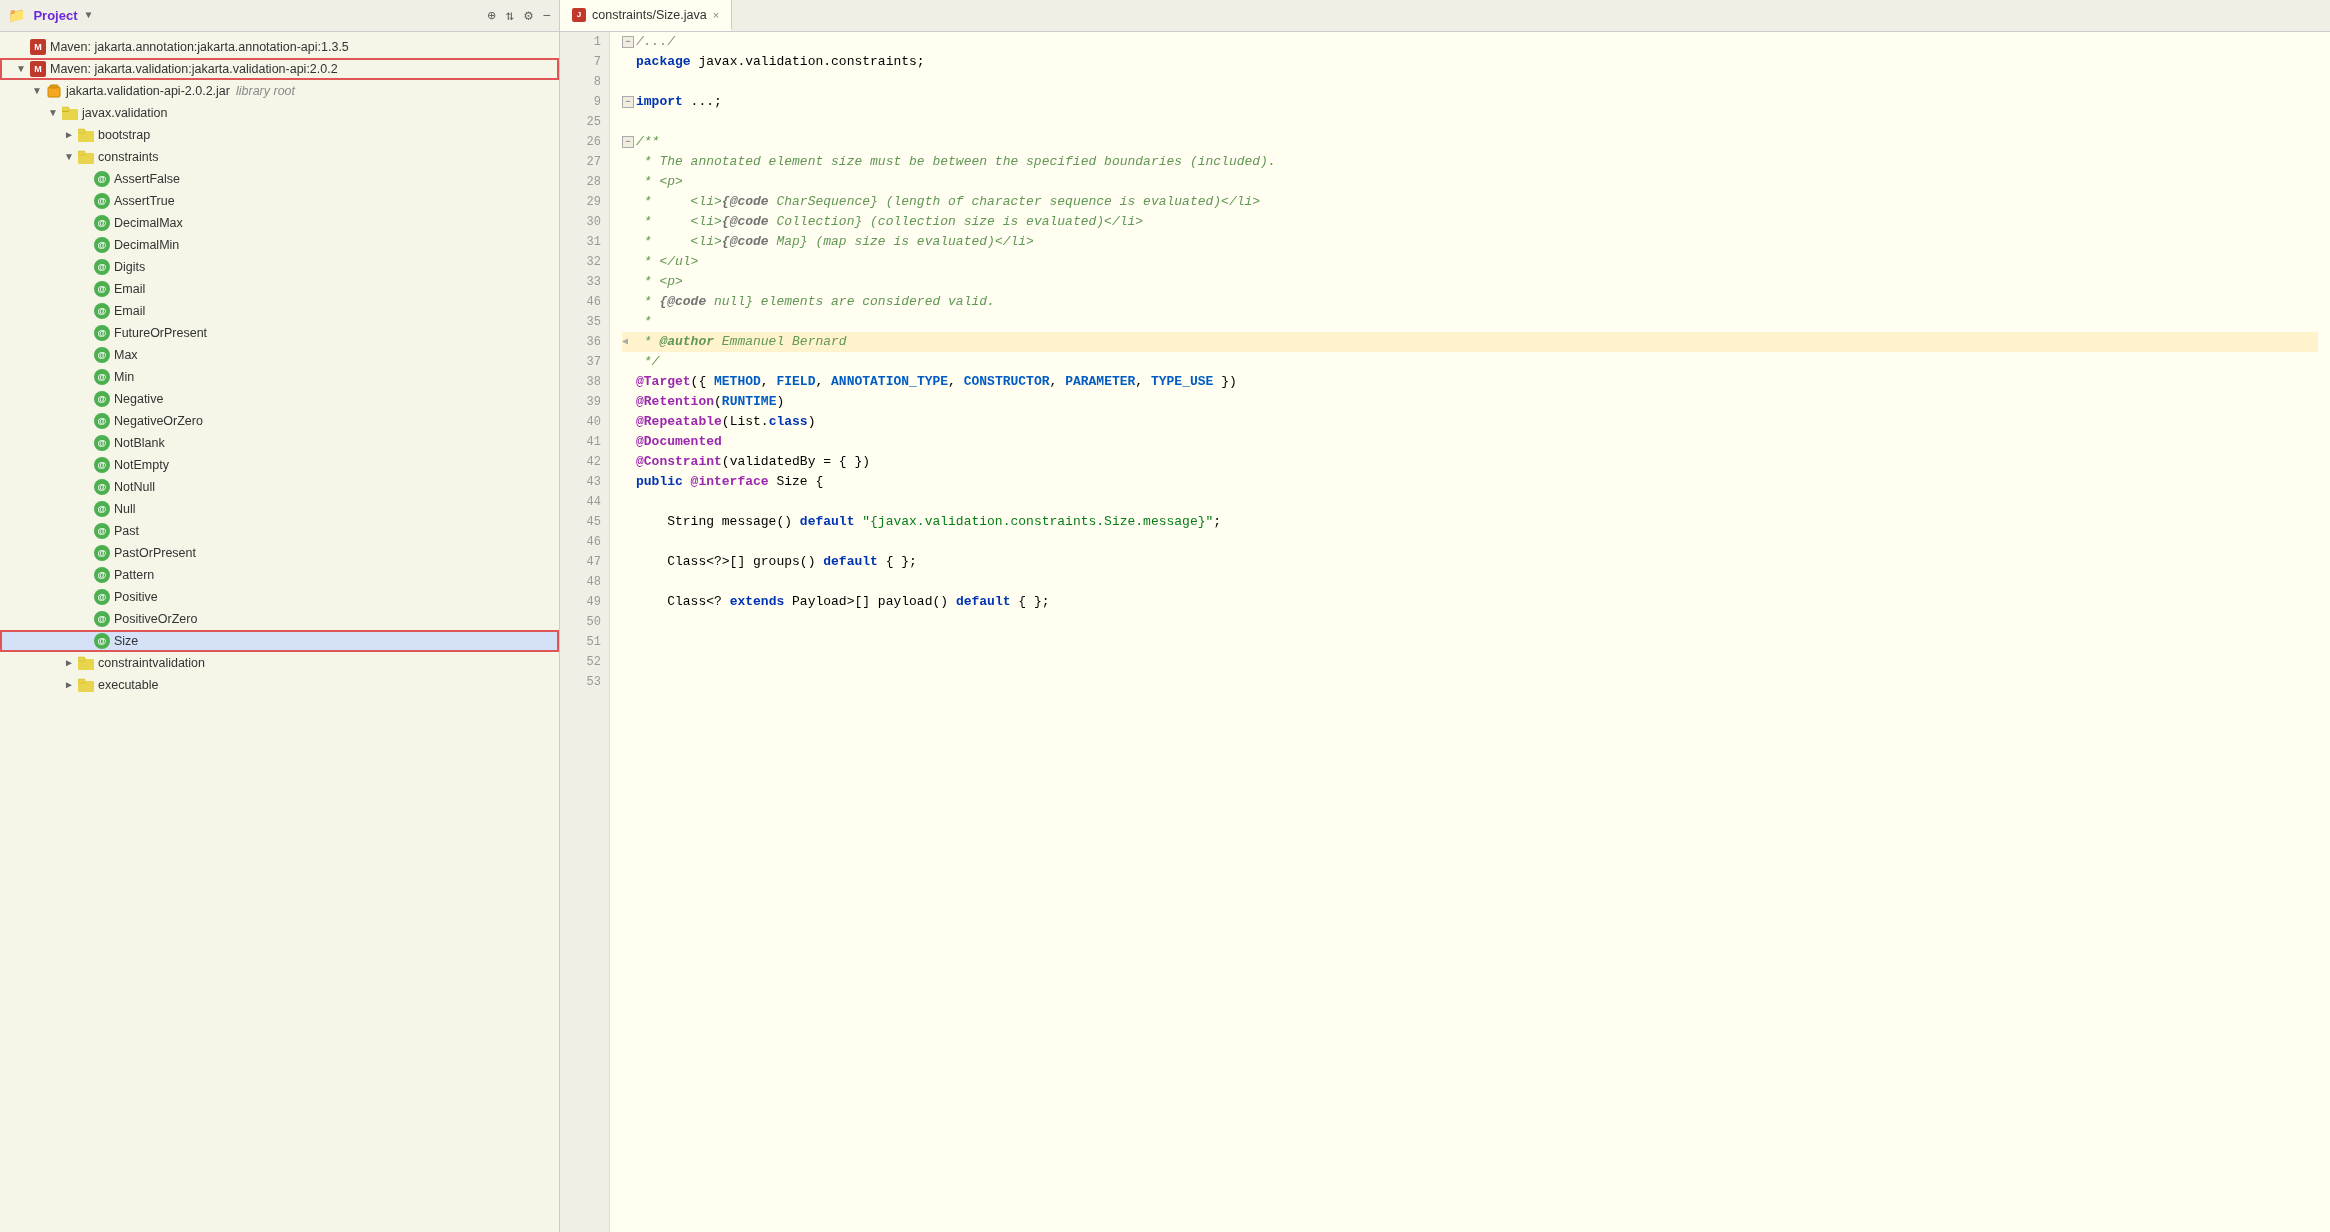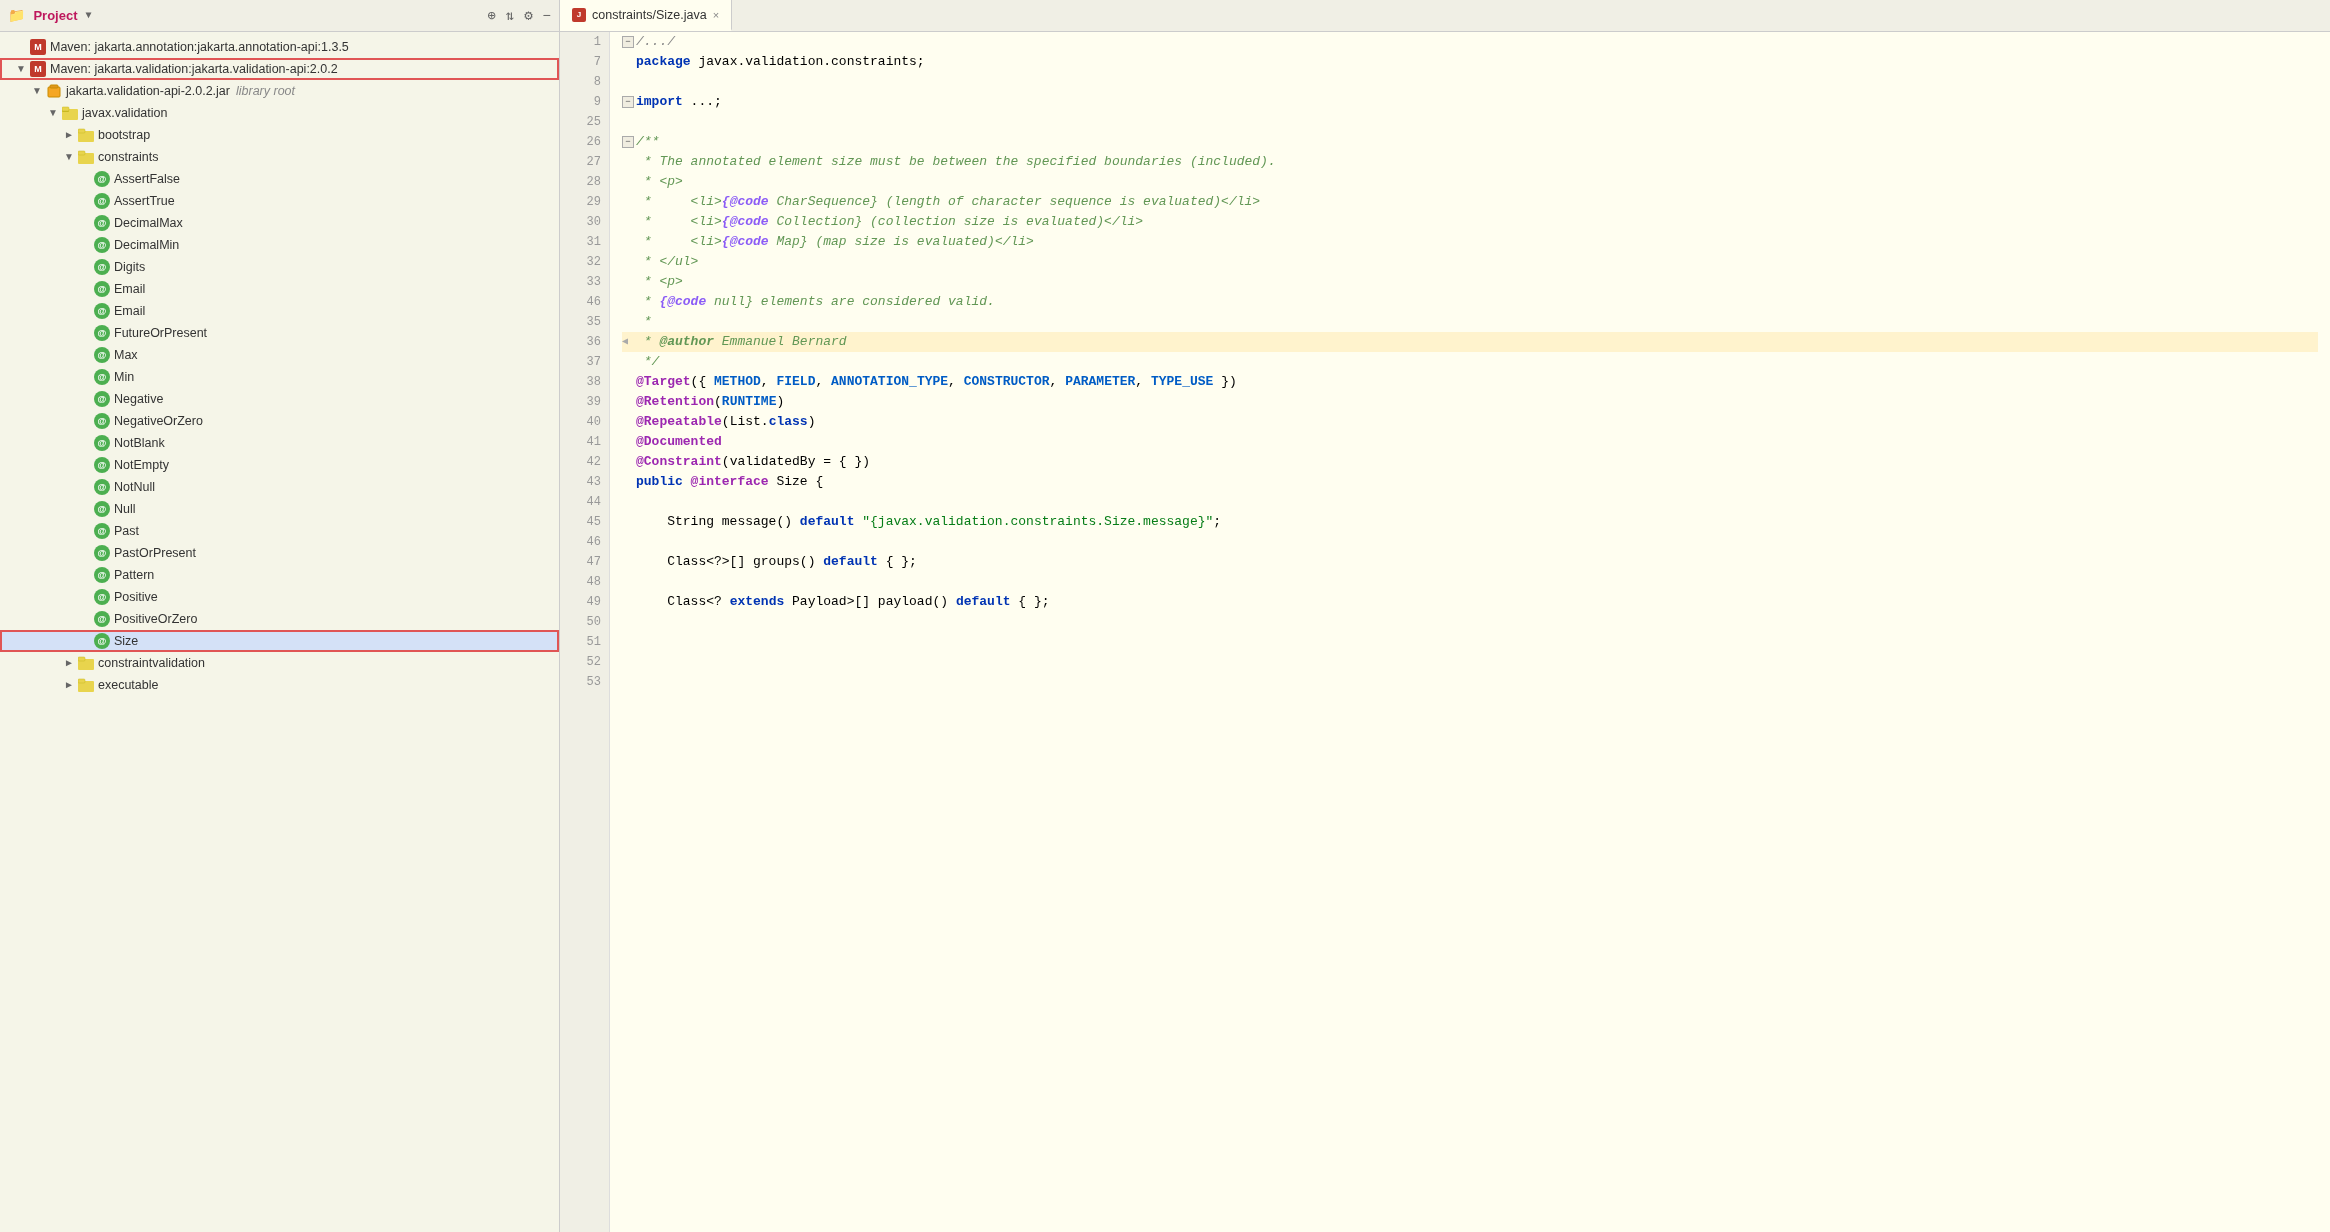--- a/index.html
+++ b/index.html
@@ -30,21 +30,21 @@
       background: #f0efe5;
       border-bottom: 1px solid #ccc;
       gap: 8px;
       height: 32px;
     }
 
     .panel-title {
       font-family: 'Segoe UI', Arial, sans-serif;
       font-size: 13px;
       font-weight: 600;
-      color: #be185d;
+      color: #6d28d9;
       display: flex;
       align-items: center;
       gap: 4px;
     }
 
     .panel-icons {
       margin-left: auto;
       display: flex;
       gap: 10px;
       align-items: center;
@@ -254,21 +254,21 @@
 
     .code-line.highlighted-line {
       background: #fff3cd;
     }
 
     
     .kw { color: #0033b3; font-weight: bold; }
     .comment { color: #8a8a8a; font-style: italic; }
     .javadoc { color: #629755; font-style: italic; }
     .javadoc-tag { color: #629755; font-style: italic; font-weight: bold; }
-    .javadoc-code { color: #8b5cf6; font-style: italic; font-weight: bold; }
+    .javadoc-code { color: #737373; font-style: italic; font-weight: bold; }
     .annotation { color: #9c27b0; font-weight: bold; }
     .annotation-val { color: #005cc5; font-weight: bold; }
     .string-val { color: #067d17; }
 
     .fold-icon {
       display: inline-block;
       width: 12px;
       height: 12px;
       border: 1px solid #aaa;
       background: #f0ede0;

